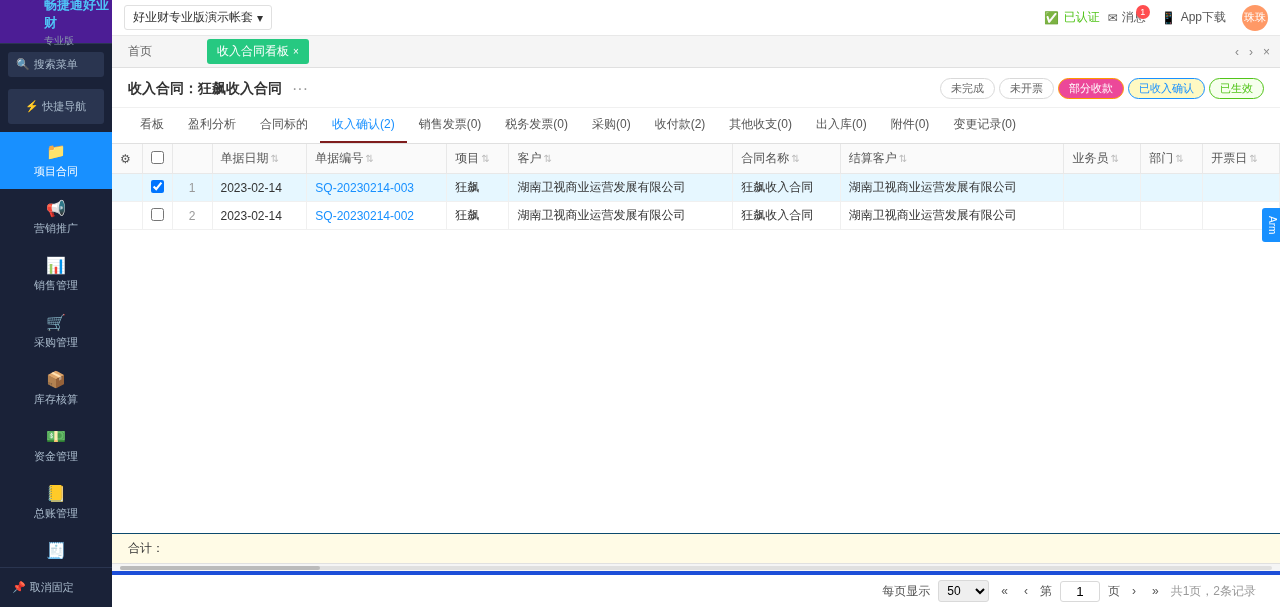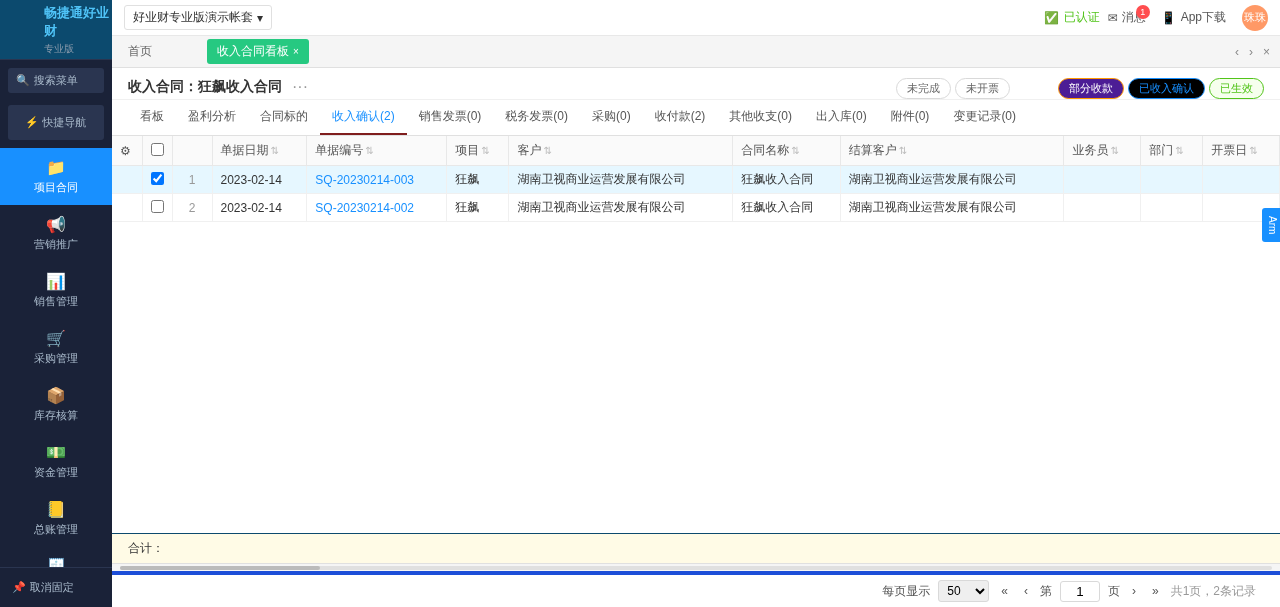--- a/index.html
+++ b/index.html
@@ -1,20 +1,20 @@
 <!DOCTYPE html>
 <html><head>
   <meta charset="utf-8">
   <style>
     * { box-sizing: border-box; margin: 0; padding: 0; }
     body { font-family: 'Microsoft YaHei', Arial, sans-serif; font-size: 12px; background: #f0f2f5; color: #333; display: flex; height: 607px; overflow: hidden; }
 
     
     .sidebar { width: 112px; background: #1a2238; display: flex; flex-direction: column; height: 607px; flex-shrink: 0; }
-    .sidebar-logo { height: 60px; background: #0c4a6e; display: flex; align-items: center; justify-content: center; border-bottom: 1px solid #2a3550; padding-left: 44px; }
+    .sidebar-logo { height: 44px; background: #4c1d95; display: flex; align-items: center; justify-content: center; border-bottom: 1px solid #2a3550; padding-left: 44px; }
     .sidebar-logo-text { color: #4fc3f7; font-size: 13px; font-weight: bold; }
     .sidebar-logo-sub { color: #8899aa; font-size: 10px; margin-top: 2px; }
     .sidebar-search { padding: 8px; }
     .sidebar-search-btn { width: 100%; background: #2a3550; border: none; color: #aabbcc; padding: 5px 8px; border-radius: 3px; cursor: pointer; text-align: left; font-size: 11px; display: flex; align-items: center; gap: 4px; }
     .sidebar-nav { flex: 1; overflow-y: auto; }
     .sidebar-item { display: flex; flex-direction: column; align-items: center; justify-content: center; padding: 10px 4px; cursor: pointer; color: #aabbcc; font-size: 11px; gap: 3px; }
     .sidebar-item.active { background: #1890ff; color: #fff; }
     .sidebar-item-icon { font-size: 16px; }
     .sidebar-bottom { padding: 8px; border-top: 1px solid #2a3550; }
     .sidebar-bottom-item { display: flex; align-items: center; gap: 4px; color: #aabbcc; font-size: 11px; padding: 4px; cursor: pointer; }
@@ -35,27 +35,27 @@
     
     .tabbar { height: 32px; background: #f5f5f5; display: flex; align-items: center; padding: 0 8px; border-bottom: 1px solid #e0e0e0; gap: 4px; }
     .tabbar-home { color: #666; font-size: 12px; padding: 0 8px; cursor: pointer; }
     .tabbar-tab { background: #26c981; color: #fff; font-size: 12px; padding: 4px 10px; border-radius: 3px; display: flex; align-items: center; gap: 4px; cursor: pointer; margin-left: 43px; }
     .tabbar-tab-close { cursor: pointer; font-size: 10px; }
     .tabbar-nav { margin-left: auto; display: flex; align-items: center; gap: 6px; color: #888; }
     .tabbar-nav span { cursor: pointer; padding: 0 2px; }
 
     
     .content { flex: 1; background: #fff; overflow: hidden; display: flex; flex-direction: column; }
-    .content-header { padding: 10px 16px 0; display: flex; gap: 10px; border-bottom: 1px solid #f0f0f0; }
+    .content-header { padding: 10px 16px 8px; display: flex; align-items: center; gap: 10px; border-bottom: 1px solid #f0f0f0; }
     .content-title { font-size: 14px; font-weight: bold; color: #333; }
     .content-title-more { color: #999; cursor: pointer; font-size: 16px; }
     .status-buttons { display: flex; gap: 4px; margin-left: auto; }
     .status-btn { padding: 2px 10px; border-radius: 12px; font-size: 11px; border: 1px solid #d9d9d9; cursor: pointer; background: #fff; color: #666; }
-    .status-btn.active-orange { background: #4c1d95; color: #fff; border-color: #ff9800; margin-left: 44px; }
-    .status-btn.active-blue { background: #000000; color: #1890ff; border-color: #1890ff; }
+    .status-btn.active-orange { background: #ec4899; color: #fff; border-color: #ff9800; }
+    .status-btn.active-blue { background: #fef9c3; color: #1890ff; border-color: #1890ff; }
     .status-btn.active-green { background: #f6ffed; color: #52c41a; border-color: #52c41a; }
     .action-btn { font-size: 11px; color: #555; cursor: pointer; display: flex; align-items: center; gap: 3px; padding: 2px 6px; border: 1px solid #d9d9d9; border-radius: 3px; }
     .display-detail { display: flex; align-items: center; gap: 4px; font-size: 11px; color: #555; }
 
     
     .nav-tabs { display: flex; align-items: center; padding: 0 16px; border-bottom: 1px solid #e0e0e0; background: #fff; }
     .nav-tab { padding: 8px 12px; font-size: 12px; color: #555; cursor: pointer; border-bottom: 2px solid transparent; white-space: nowrap; }
     .nav-tab.active { color: #1890ff; border-bottom: 2px solid #7f1d1d; font-weight: 500; }
 
     

